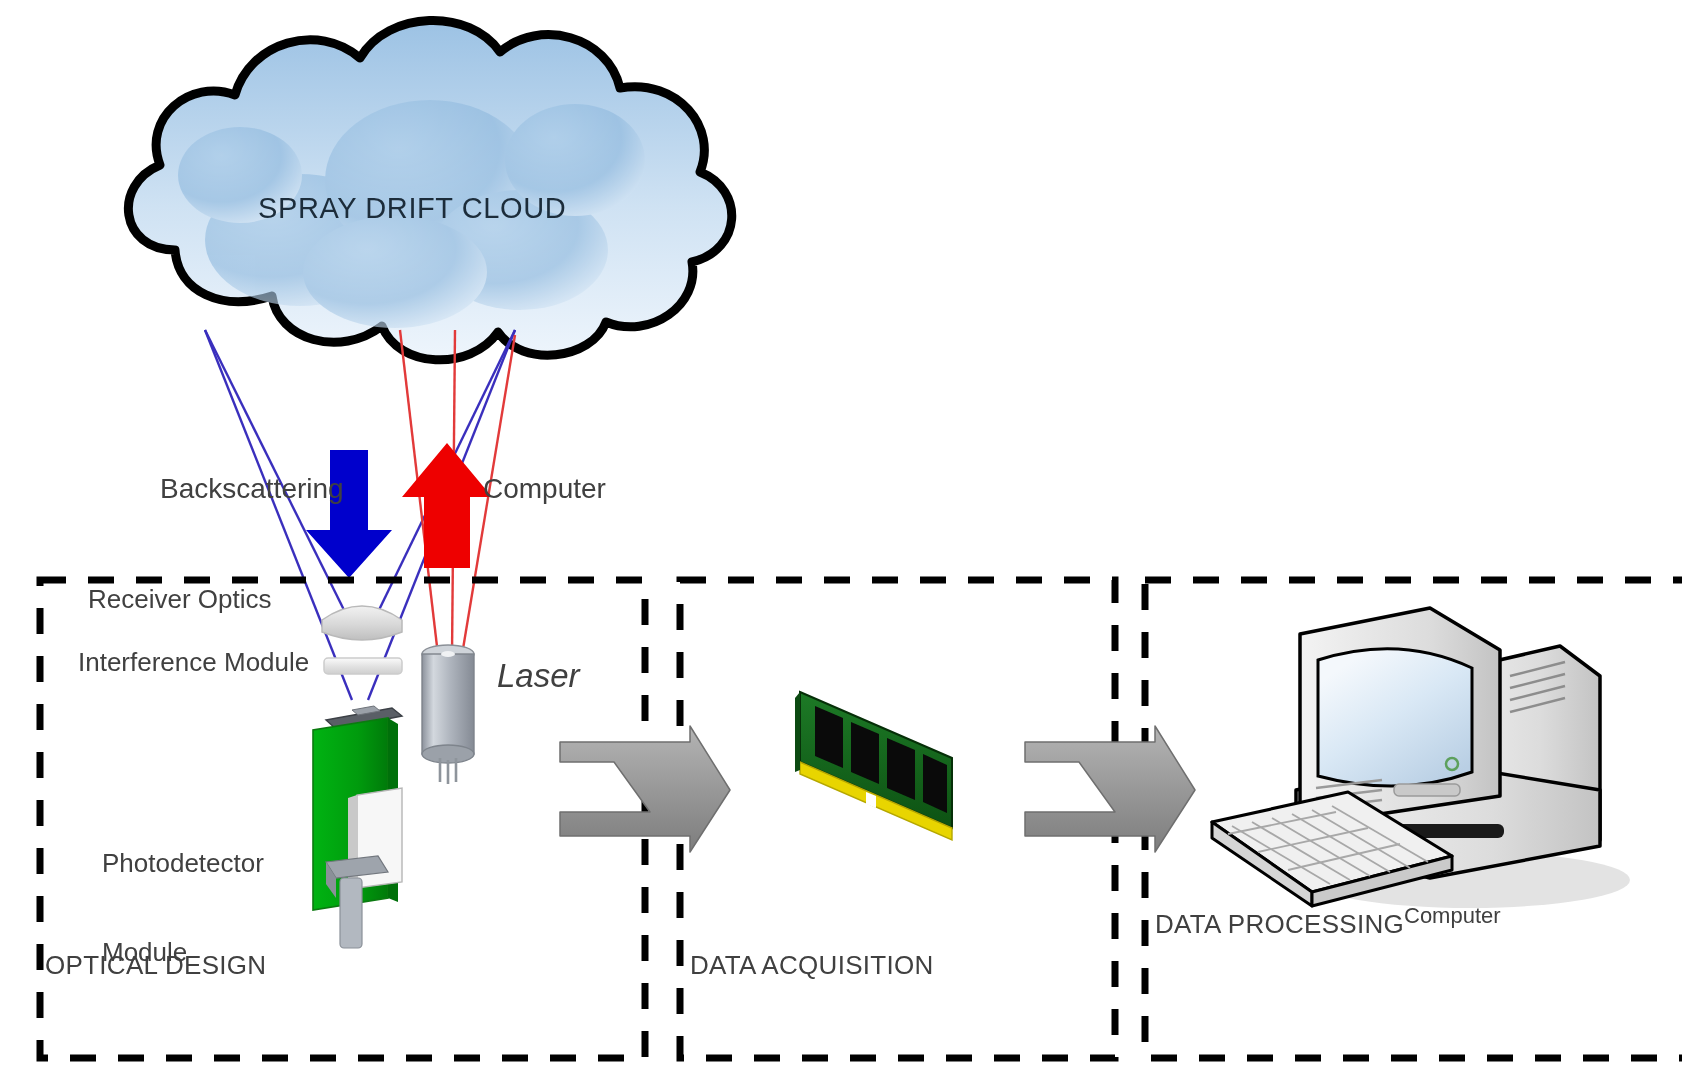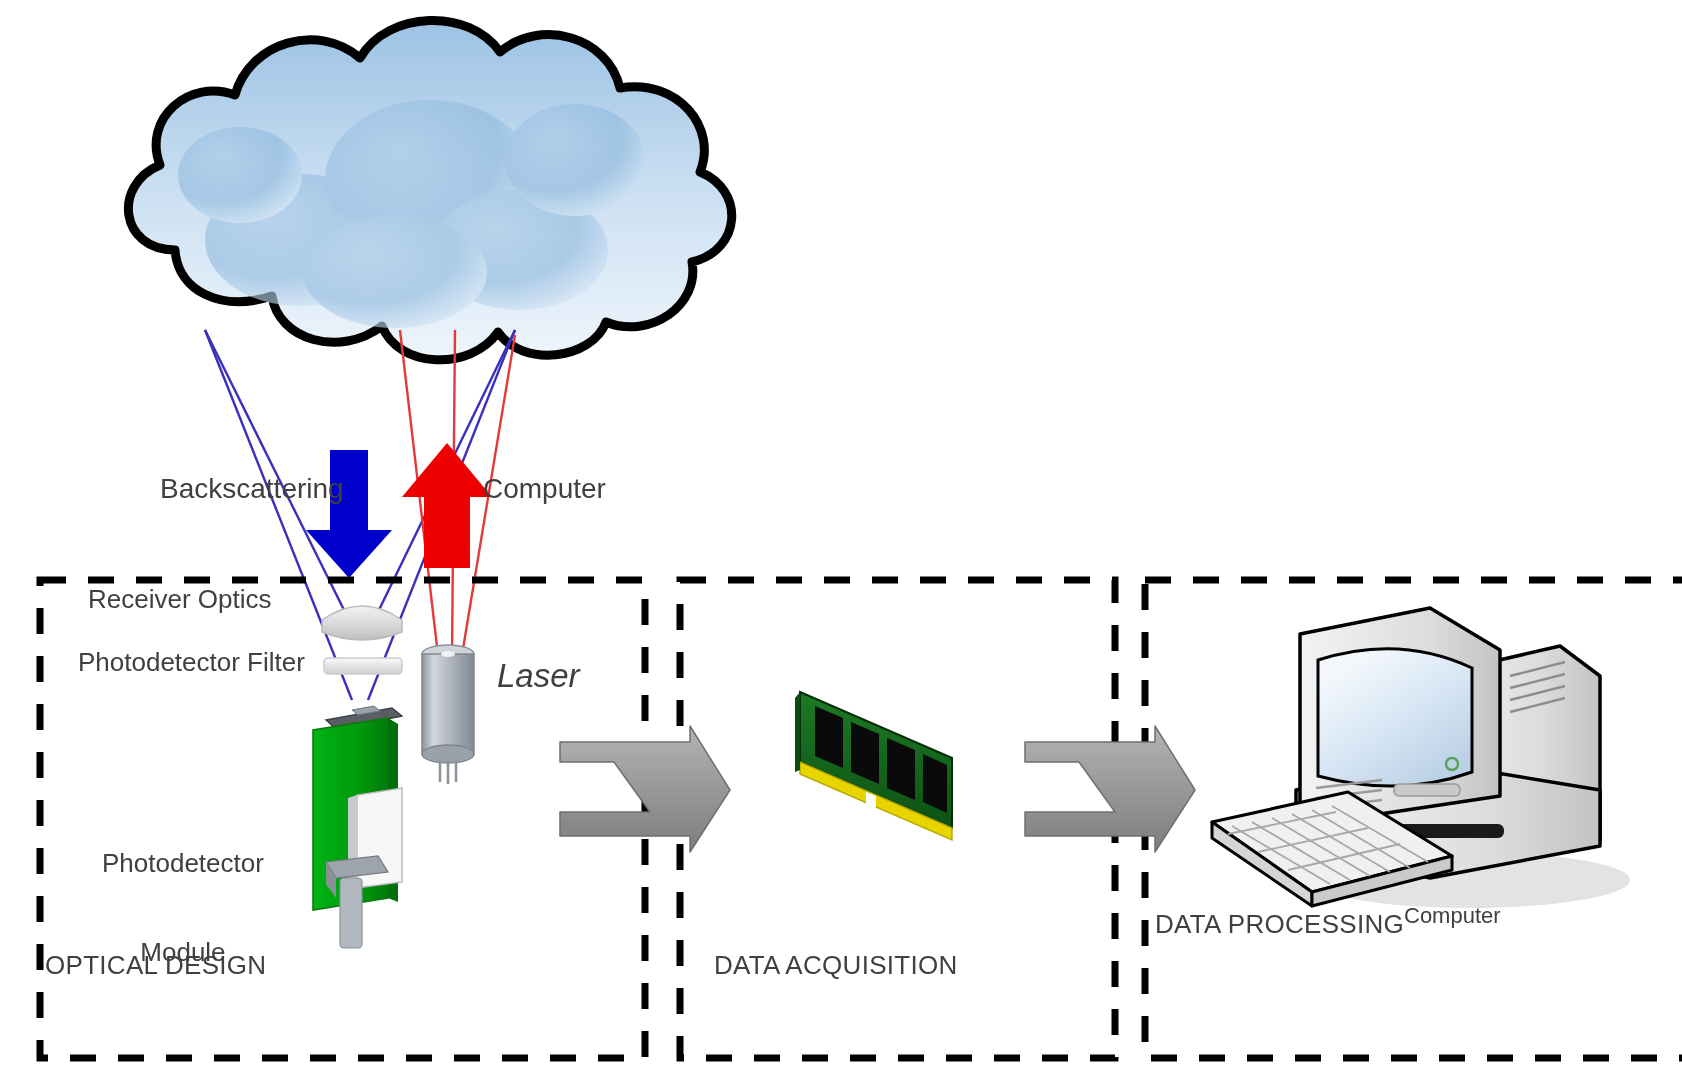--- a/index.html
+++ b/index.html
@@ -29,27 +29,27 @@
     color: #404040;
     font-family: "Liberation Sans", sans-serif;
     white-space: pre;
     line-height: 1.15;
   }
   .lbl-cloud   { left: 258px; top: 192px; font-size: 29px; letter-spacing: 0.6px; color:#1c2c3a;}
   .lbl-back    { left: 160px; top: 473px; font-size: 28px; }
   .lbl-emis    { left: 483px; top: 473px; font-size: 28px; }
   .lbl-recv    { left: 88px;  top: 585px; font-size: 26px; }
   .lbl-filt    { left: 78px;  top: 648px; font-size: 26px; }
-  .lbl-photo   { left: 102px; top: 789px; font-size: 26px; text-align: center; }
+  .lbl-photo   { left: 102px; top: 789px; font-size: 26px; text-align: left; }
   .lbl-laser   { left: 497px; top: 657px; font-size: 33px; font-style: italic; }
   .lbl-adc     { left: 829px; top: 833px; font-size: 26px; text-align: center; }
   .lbl-comp    { left: 1404px;top: 903px; font-size: 22px; }
   .lbl-sec     { font-size: 26px; letter-spacing: 0.3px; }
   .lbl-sec1    { left: 45px;   top: 951px; }
-  .lbl-sec2    { left: 690px;  top: 951px; margin-left: 24px; }
+  .lbl-sec2    { left: 690px;  top: 951px; }
   .lbl-sec3    { left: 1155px; top: 910px; }
 </style>
 </head>
 <body>
 
 <div id="stage">
 
   <svg id="canvas" viewBox="0 0 1682 1082">
     <defs>
       <linearGradient id="cloudGrad" x1="0" y1="0" x2="0" y2="1">
@@ -257,28 +257,29 @@
         <line x1="1292" y1="814" x2="1390" y2="872"></line>
         <line x1="1312" y1="810" x2="1410" y2="868"></line>
         <line x1="1332" y1="806" x2="1428" y2="862"></line>
         <line x1="1228" y1="834" x2="1336" y2="812"></line>
         <line x1="1258" y1="852" x2="1368" y2="828"></line>
         <line x1="1288" y1="870" x2="1400" y2="844"></line>
       </g>
     </g>
   </svg>
 
+  <div class="lbl lbl-cloud">SPRAY DRIFT CLOUD</div>
 
   <div class="lbl lbl-back">Backscattering</div>
 
   <div class="lbl lbl-emis">Computer</div>
 
   <div class="lbl lbl-recv">Receiver Optics</div>
 
-  <div class="lbl lbl-filt">Photodetector Filter</div>
+  <div class="lbl lbl-filt">Interference Module</div>
 
   <div class="lbl lbl-photo">
     <div>Photodetector</div>
     <div>Module</div>
   </div>
 
   <div class="lbl lbl-laser">Laser</div>
 
 
   <div class="lbl lbl-comp">Computer</div>

